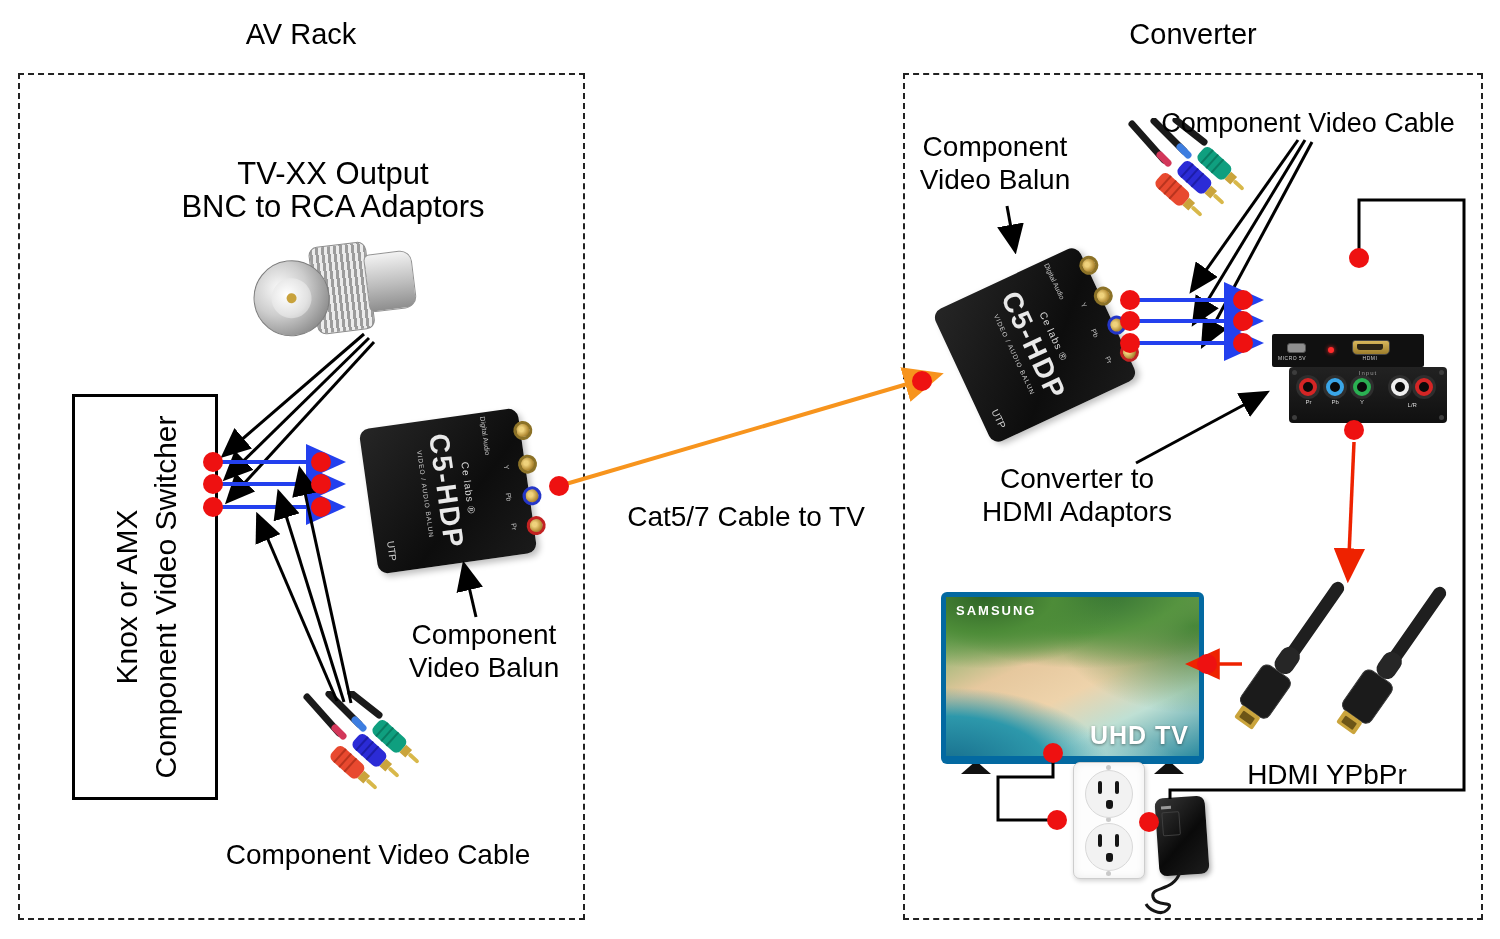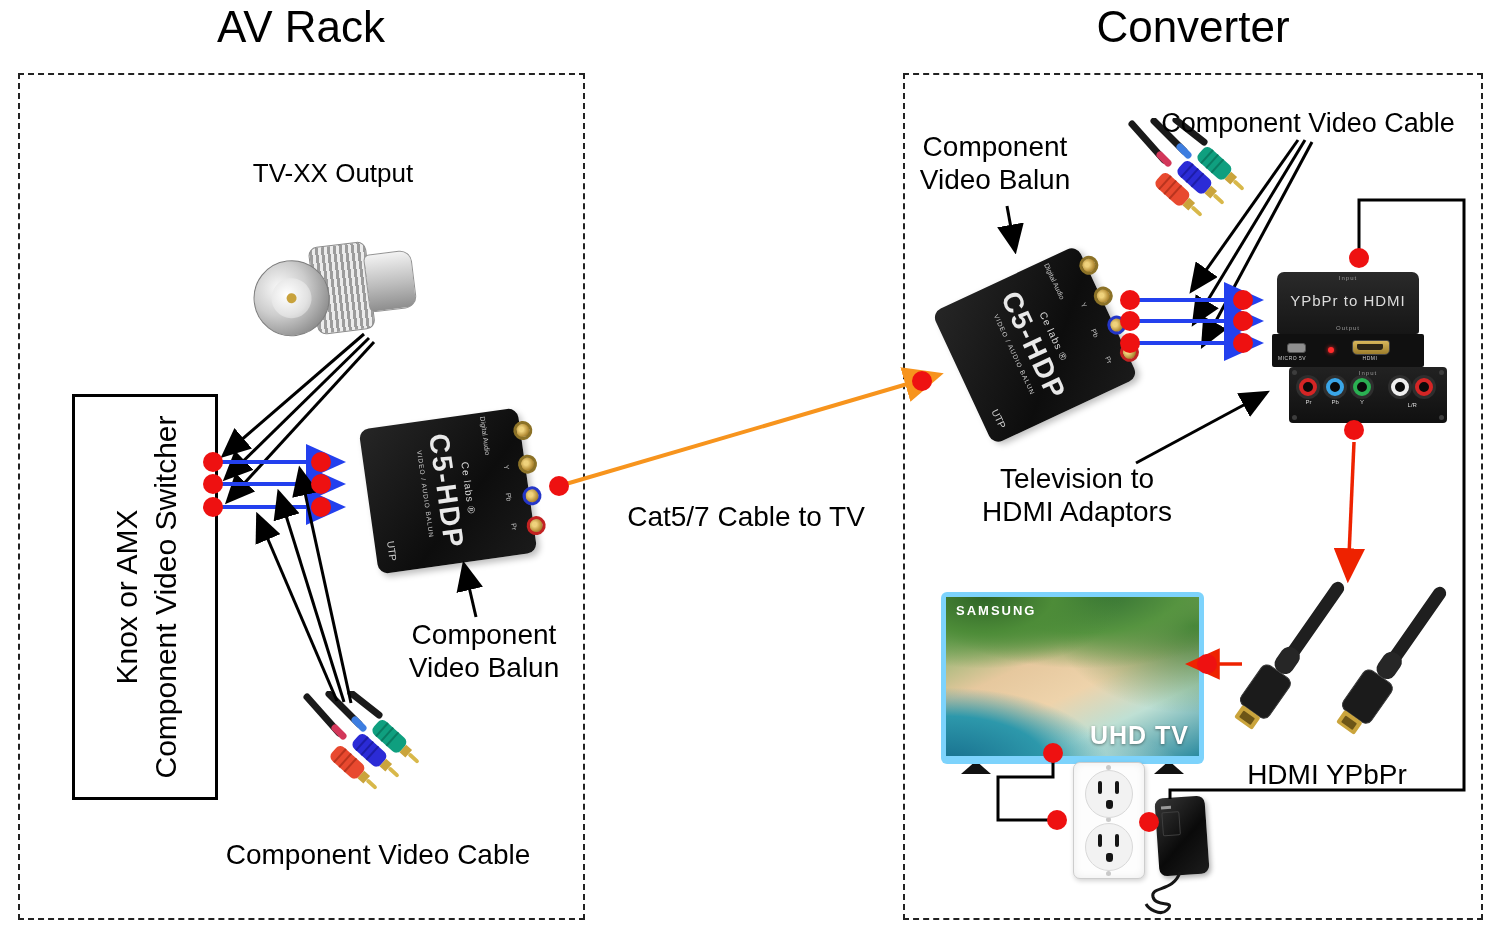--- a/index.html
+++ b/index.html
@@ -3,23 +3,23 @@
 <meta charset="utf-8">
 <style>
   html,body{margin:0;padding:0;background:#fff;}
   body{width:1500px;height:939px;position:relative;overflow:hidden;
        font-family:"Liberation Sans","DejaVu Sans",sans-serif;color:#000;}
 
   .dashed-box{position:absolute;border:2px dashed #222;z-index:1;}
   #avrack-box{left:18px;top:73px;width:563px;height:843px;}
   #tv-box{left:903px;top:73px;width:576px;height:843px;}
 
-  .title{position:absolute;top:2px;font-size:44px;z-index:6;transform:translateX(-50%);white-space:nowrap;}
+  .title{position:absolute;top:18px;font-size:29px;z-index:6;transform:translateX(-50%);white-space:nowrap;}
   .lbl{position:absolute;z-index:6;text-align:center;font-size:28px;line-height:33px;transform:translateX(-50%);white-space:nowrap;}
-  .lbl.sm{font-size:26px;}
+  .lbl.sm{font-size:31px;}
 
   
   .switcher{position:absolute;left:72px;top:394px;width:140px;height:400px;border:3px solid #000;
             display:flex;align-items:center;justify-content:center;z-index:2;background:#fff;}
   .switcher-rot{transform:rotate(-90deg);text-align:center;font-size:30px;line-height:39px;white-space:nowrap;}
 
   
   .balun{position:absolute;width:160px;height:146px;background:linear-gradient(135deg,#262626,#0d0d0d 60%,#1b1b1b);
          border-radius:10px;z-index:2;box-shadow:3px 4px 6px rgba(0,0,0,.25);}
   .balun-rot{position:absolute;inset:0;display:flex;flex-direction:column;align-items:center;justify-content:center;
@@ -66,21 +66,21 @@
               border-radius:4px;}
   .jackrow{position:absolute;left:6px;top:11px;width:146px;display:flex;align-items:flex-start;}
   .jackwrap{display:flex;flex-direction:column;align-items:center;width:27px;}
   .jackwrap.lr{flex-direction:row;width:58px;margin-left:8px;justify-content:center;gap:6px;position:relative;}
   .jack{width:10px;height:10px;border-radius:50%;background:#0a0a0a;border:4px solid var(--c);box-shadow:0 0 0 3px #2e2e2e;}
   .jack-lab{font-size:6px;color:#d8d8d8;margin-top:3px;}
   .jackwrap.lr .jack-lab{position:absolute;left:50%;top:21px;transform:translateX(-50%);}
   .screw{position:absolute;width:5px;height:5px;border-radius:50%;background:#3d3d3d;}
 
   
-  .tv{position:absolute;left:941px;top:592px;width:231px;height:140px;background:#7dd3fc;border-radius:6px;padding:16px;z-index:2;}
+  .tv{position:absolute;left:941px;top:592px;width:231px;height:140px;background:#0369a1;border-radius:6px;padding:16px;z-index:2;}
   .tv-screen{position:absolute;left:5px;top:5px;right:5px;bottom:8px;overflow:hidden;
     background:
       radial-gradient(55% 45% at 15% 0%, #2f6527 0%, #4d8c38 50%, rgba(77,140,56,0) 100%),
       radial-gradient(70% 50% at 55% -5%, #2d6a31 0%, #569440 55%, rgba(86,148,64,0) 100%),
       radial-gradient(55% 55% at 98% 18%, #3a7a32 0%, rgba(58,122,50,0) 100%),
       radial-gradient(80% 60% at 0% 105%, #176e8d 0%, #2d98ab 50%, rgba(45,152,171,0) 80%),
       radial-gradient(75% 40% at 45% 108%, #bfe4dd 0%, rgba(191,228,221,0) 65%),
       linear-gradient(155deg,#6fa053 0%,#8cb36e 16%,#e6c89e 38%,#eed3ab 56%,#bfe0d4 74%,#2c8ba0 100%);}
   .tv-brand{position:absolute;top:6px;left:10px;color:#fff;font-size:13px;font-weight:bold;letter-spacing:2px;}
   .tv-uhd{position:absolute;bottom:6px;right:10px;color:#fff;font-size:25px;font-weight:bold;letter-spacing:1px;
@@ -110,20 +110,21 @@
 <body>
 
 <div class="dashed-box" id="avrack-box"></div>
 <div class="dashed-box" id="tv-box"></div>
 
 <div class="title" style="left:301px;">AV Rack</div>
 <div class="title" style="left:1193px;">Converter</div>
 
 <div class="lbl sm" style="left:333px;top:157px;">
   <div>TV-XX Output</div>
+  <div>BNC to RCA Adaptors</div>
 </div>
 
 <div class="bnc">
   <div class="bnc-knurl"></div>
   <div class="bnc-face"></div>
   <div class="bnc-barrel"></div>
 </div>
 
 <div class="switcher">
   <div class="switcher-rot">
@@ -217,30 +218,25 @@
   <span class="port-lab" style="top:54px;">Y</span>
   <span class="port-lab" style="top:84px;">Pb</span>
   <span class="port-lab" style="top:114px;">Pr</span>
   <div class="rca-plug ring-gold" style="top:14px;"></div>
   <div class="rca-plug ring-gold" style="top:48px;"></div>
   <div class="rca-plug ring-blue" style="top:80px;"></div>
   <div class="rca-plug ring-red" style="top:110px;"></div>
 </div>
 
 <div class="lbl" style="left:1077px;top:462px;">
-  <div>Television to</div>
+  <div>Converter to</div>
   <div>HDMI Adaptors</div>
 </div>
 
 <div class="conv">
-  <div class="conv-top">
-    <div class="conv-io top">Input</div>
-    <div class="conv-title">YPbPr to HDMI</div>
-    <div class="conv-io bot">Output</div>
-  </div>
   <div class="conv-front">
     <div class="musb"></div>
     <div class="musb-lab">MICRO 5V</div>
     <div class="led"></div>
     <div class="hport"></div>
     <div class="hdmi-lab">HDMI</div>
   </div>
   <div class="conv-input">
     <div class="conv-io top">Input</div>
     <div class="screw" style="left:3px;top:3px;"></div>

